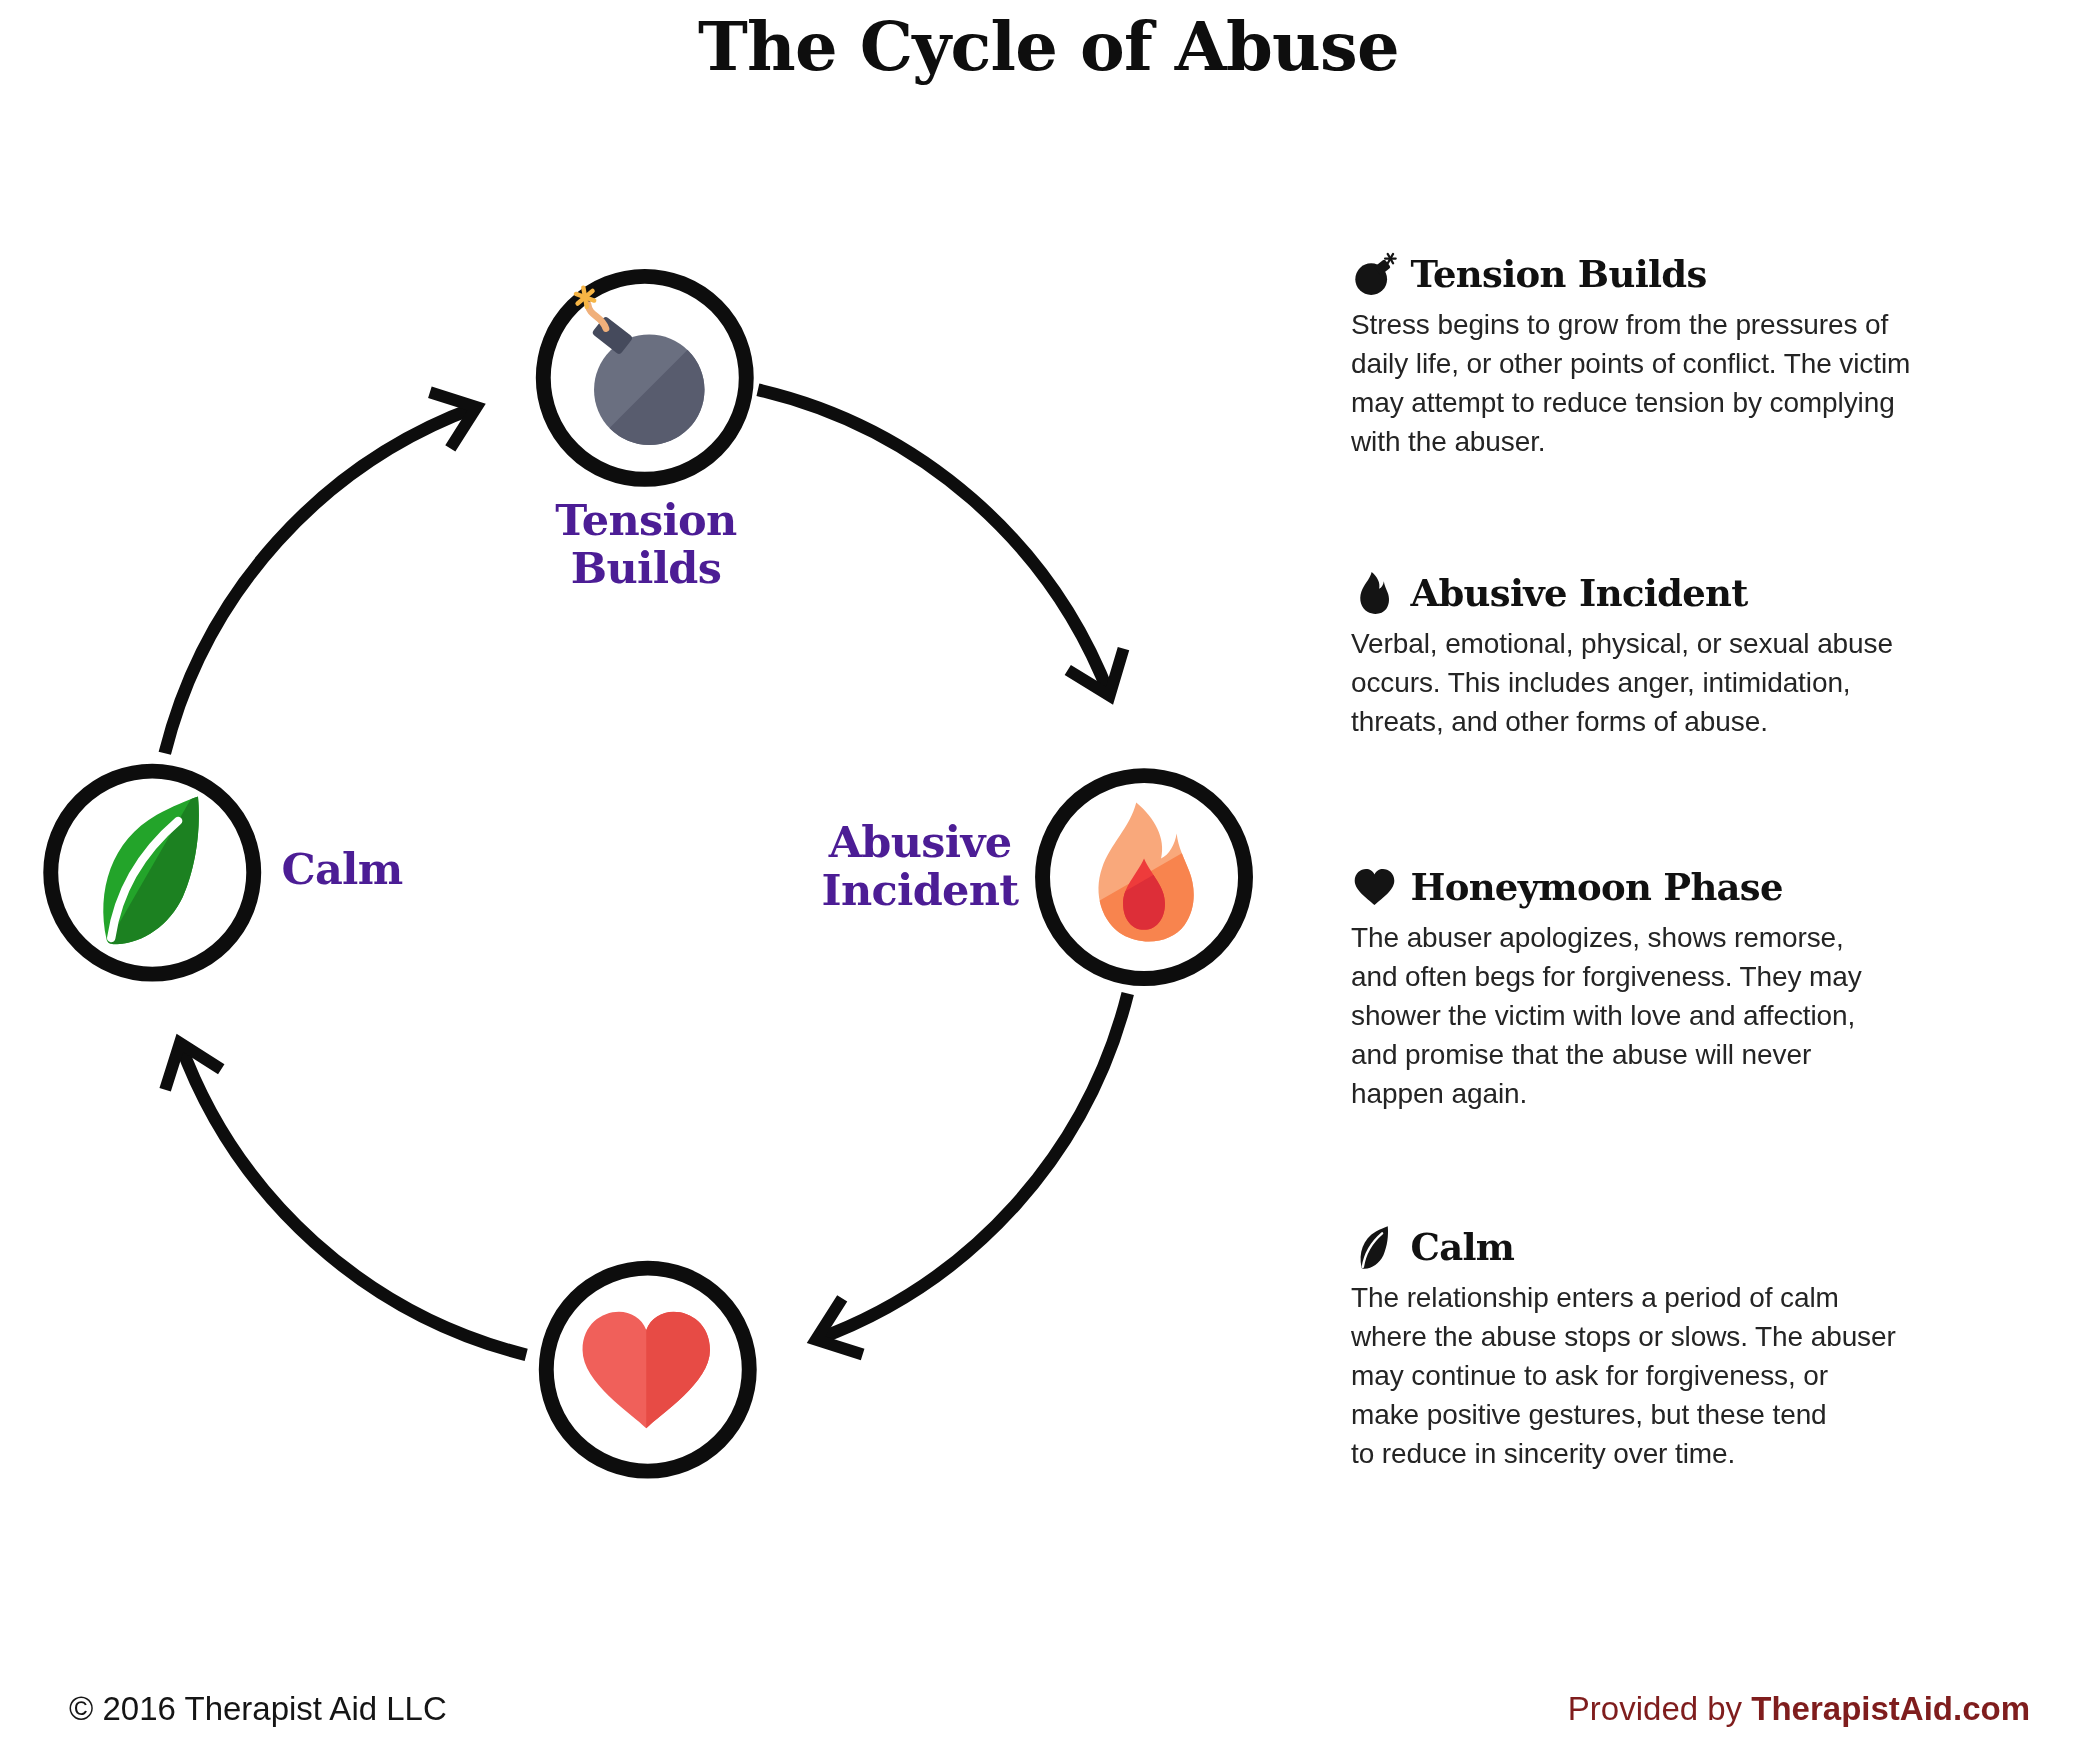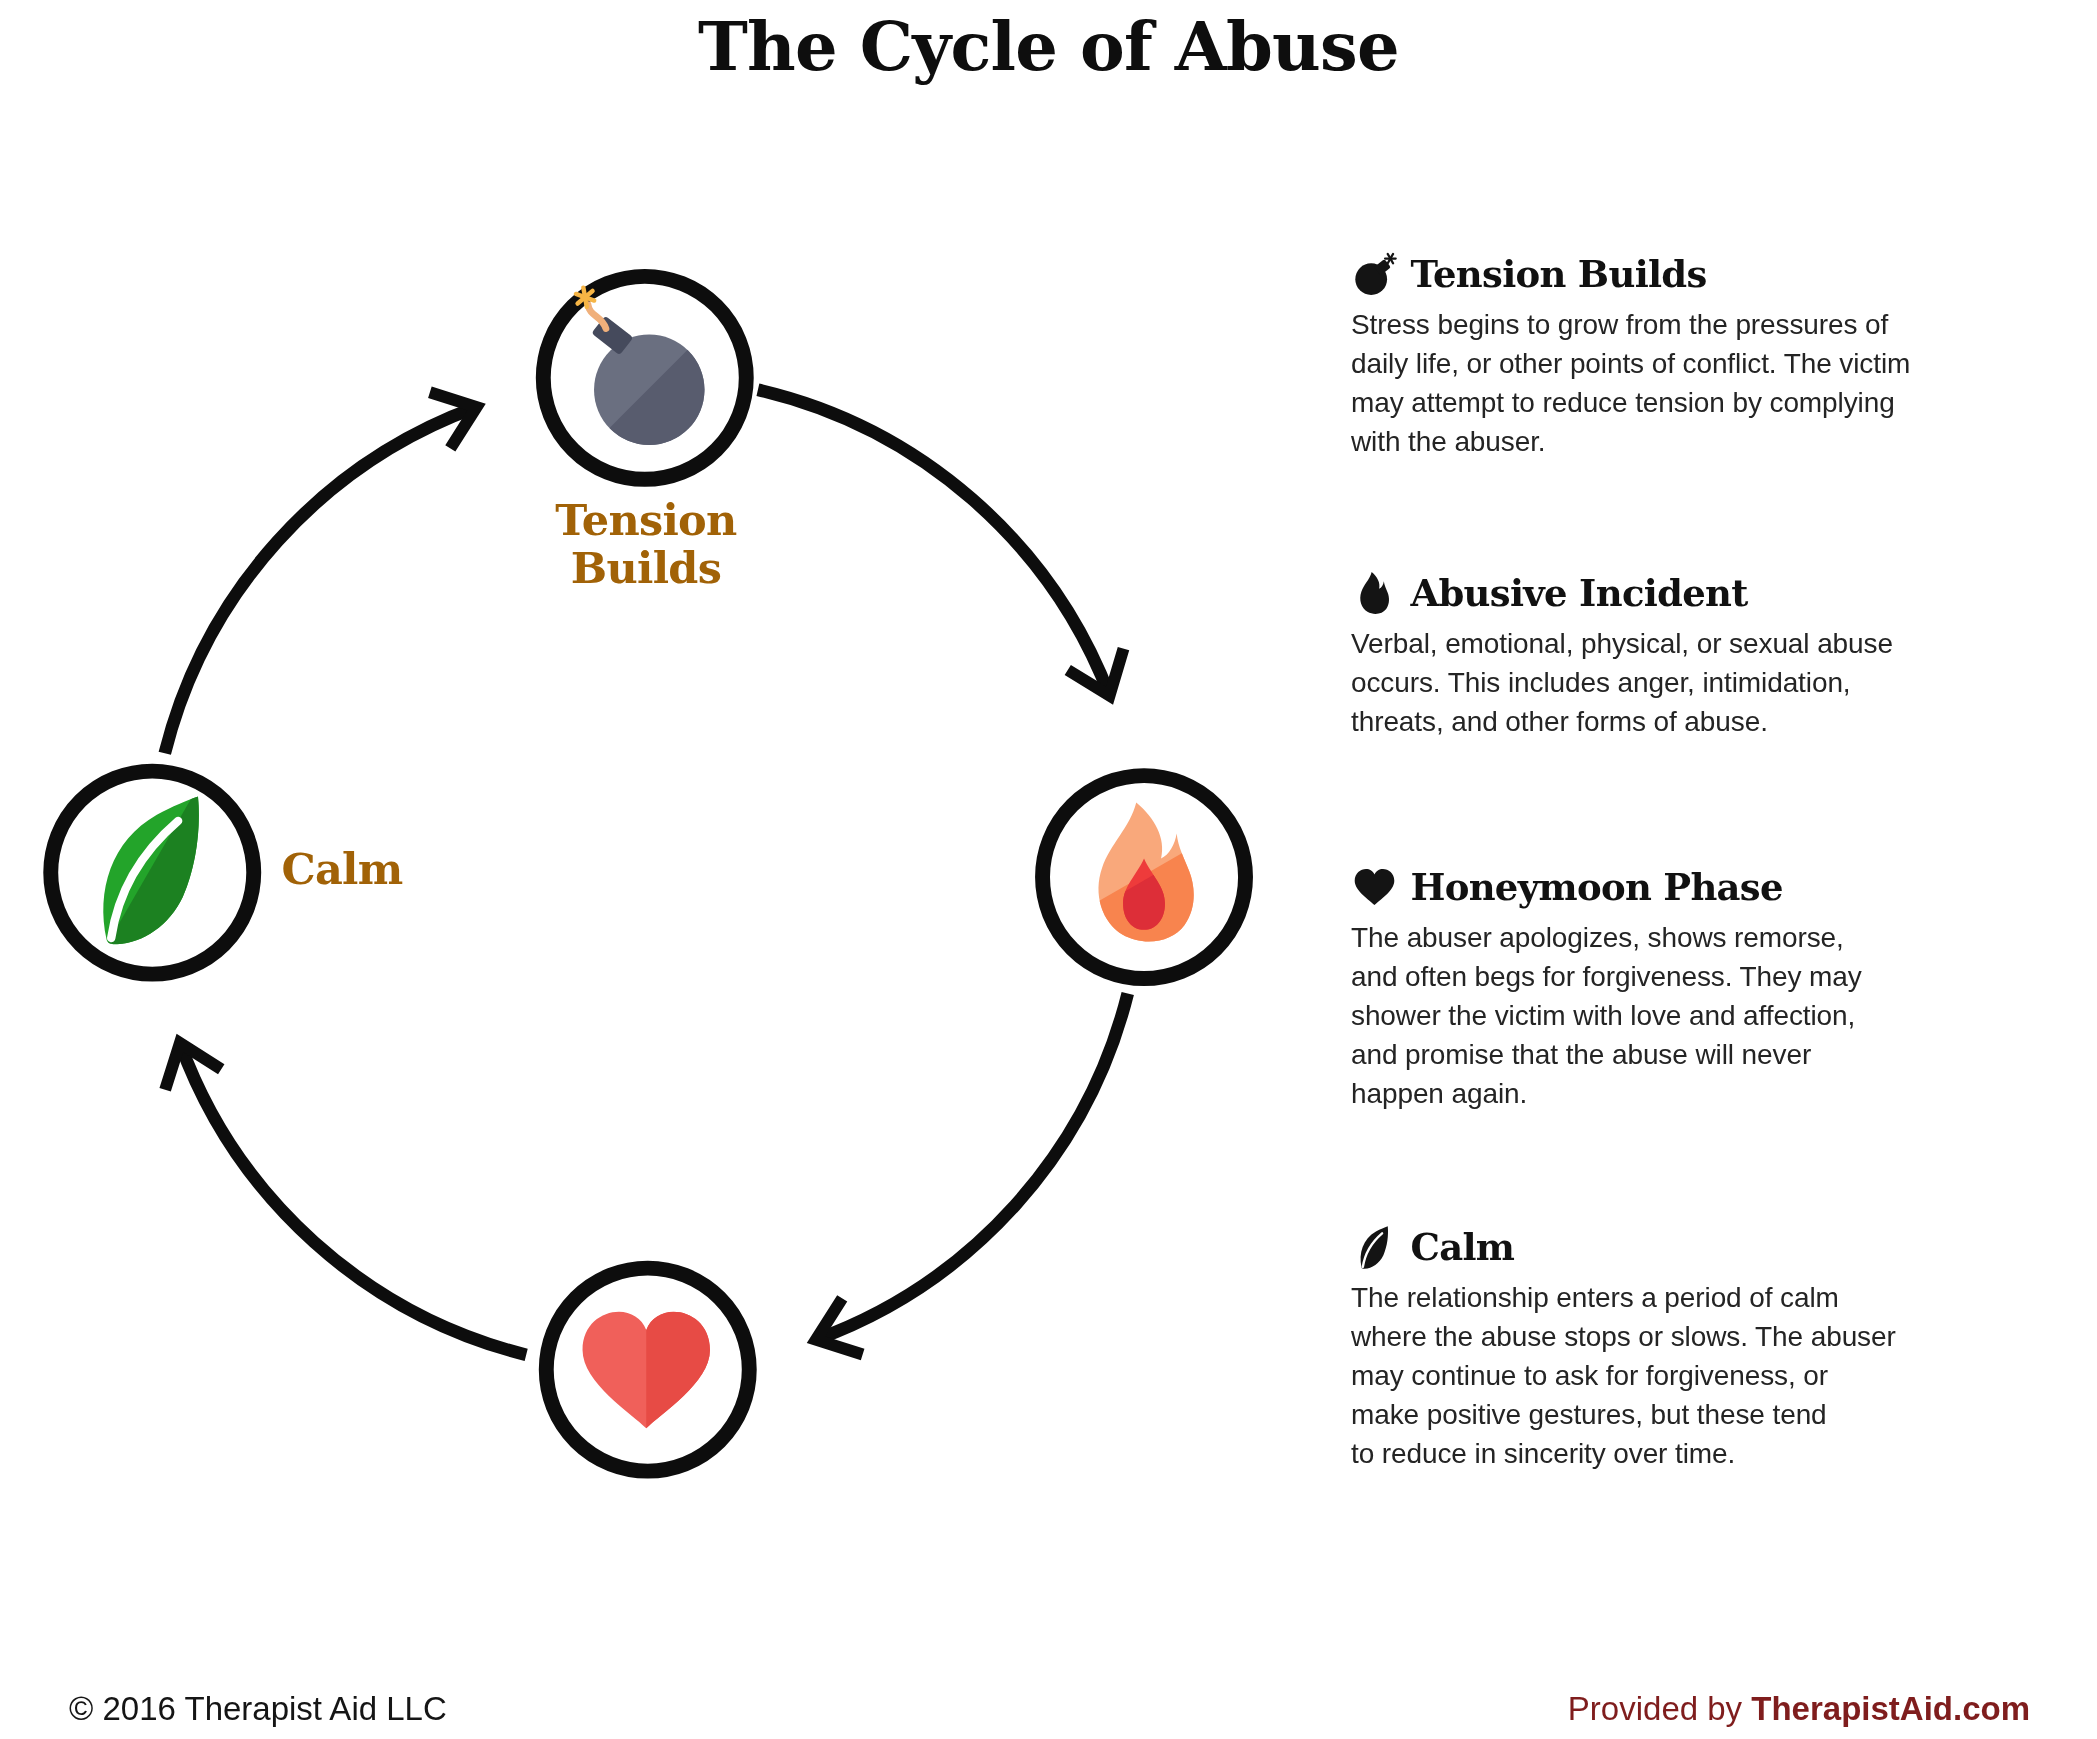--- a/index.html
+++ b/index.html
@@ -30,21 +30,21 @@
 
   .node-label{
     position:absolute;
     transform:translateX(-50%);
     text-align:center;
     font-family:"DejaVu Serif","Liberation Serif",serif;
     font-weight:bold;
     font-size:43px;
     line-height:48px;
     letter-spacing:-0.7px;
-    color:#a16207;
+    color:#4c1d95;
     white-space:pre-line;
   }
 
   .legend-block{
     position:absolute;
     left:1351px;
     width:754px;
   }
   .legend-header{
     display:flex;
@@ -178,20 +178,22 @@
       <use href="#leaf-shape" fill="#23a42a"></use>
       <g clip-path="url(#leaf-clip)">
         <rect x="0" y="-300" width="400" height="600" transform="rotate(30)" fill="#1c8121"></rect>
       </g>
       <path d="M -50,88 C -42,34 -18,-18 38,-66" fill="none" stroke="#ffffff" stroke-width="11" stroke-linecap="round"></path>
     </g>
   </svg>
 
   <div class="node-label" style="left:646px; top:496px;">Tension
 Builds</div>
+  <div class="node-label" style="left:920px; top:818px;">Abusive
+Incident</div>
   <div class="node-label" style="left:342px; top:845px;">Calm</div>
 
   <div class="legend-block" style="top:251px;">
     <div class="legend-header">
       <span class="legend-icon">
         <svg width="45" height="45" viewBox="0 0 68 66">
           <circle cx="29" cy="40" r="24" fill="#141414"></circle>
           <g transform="translate(46,22) rotate(-38)">
             <rect x="-10" y="-8" width="20" height="16" rx="3" fill="#141414"></rect>
           </g>

